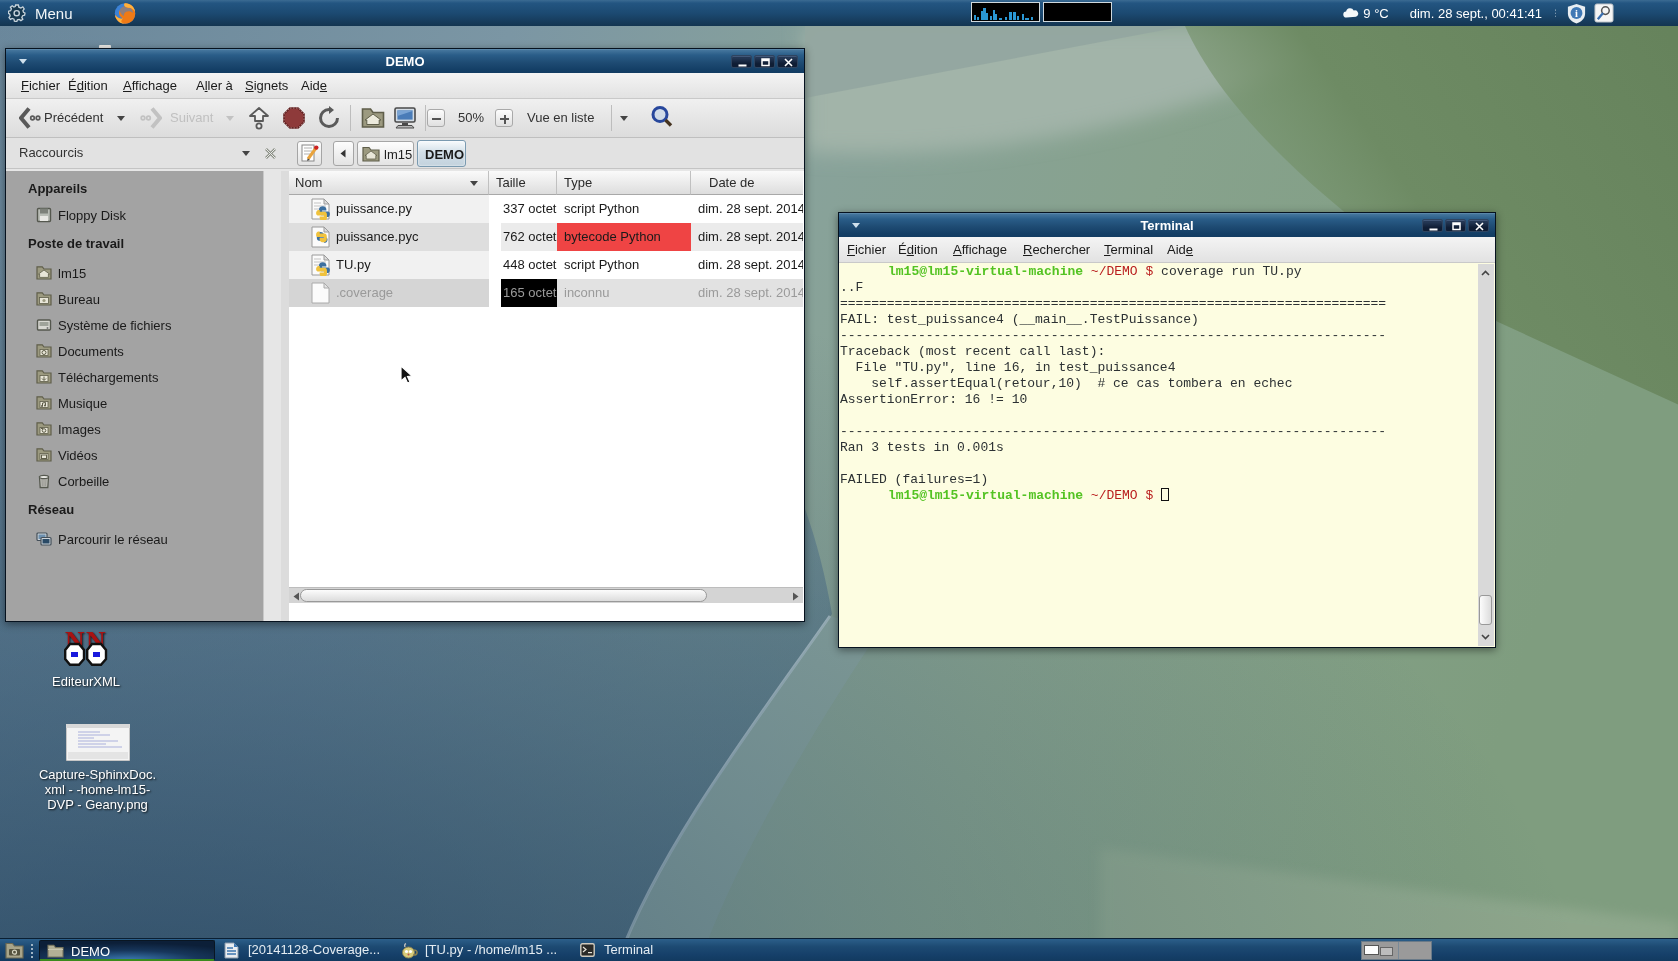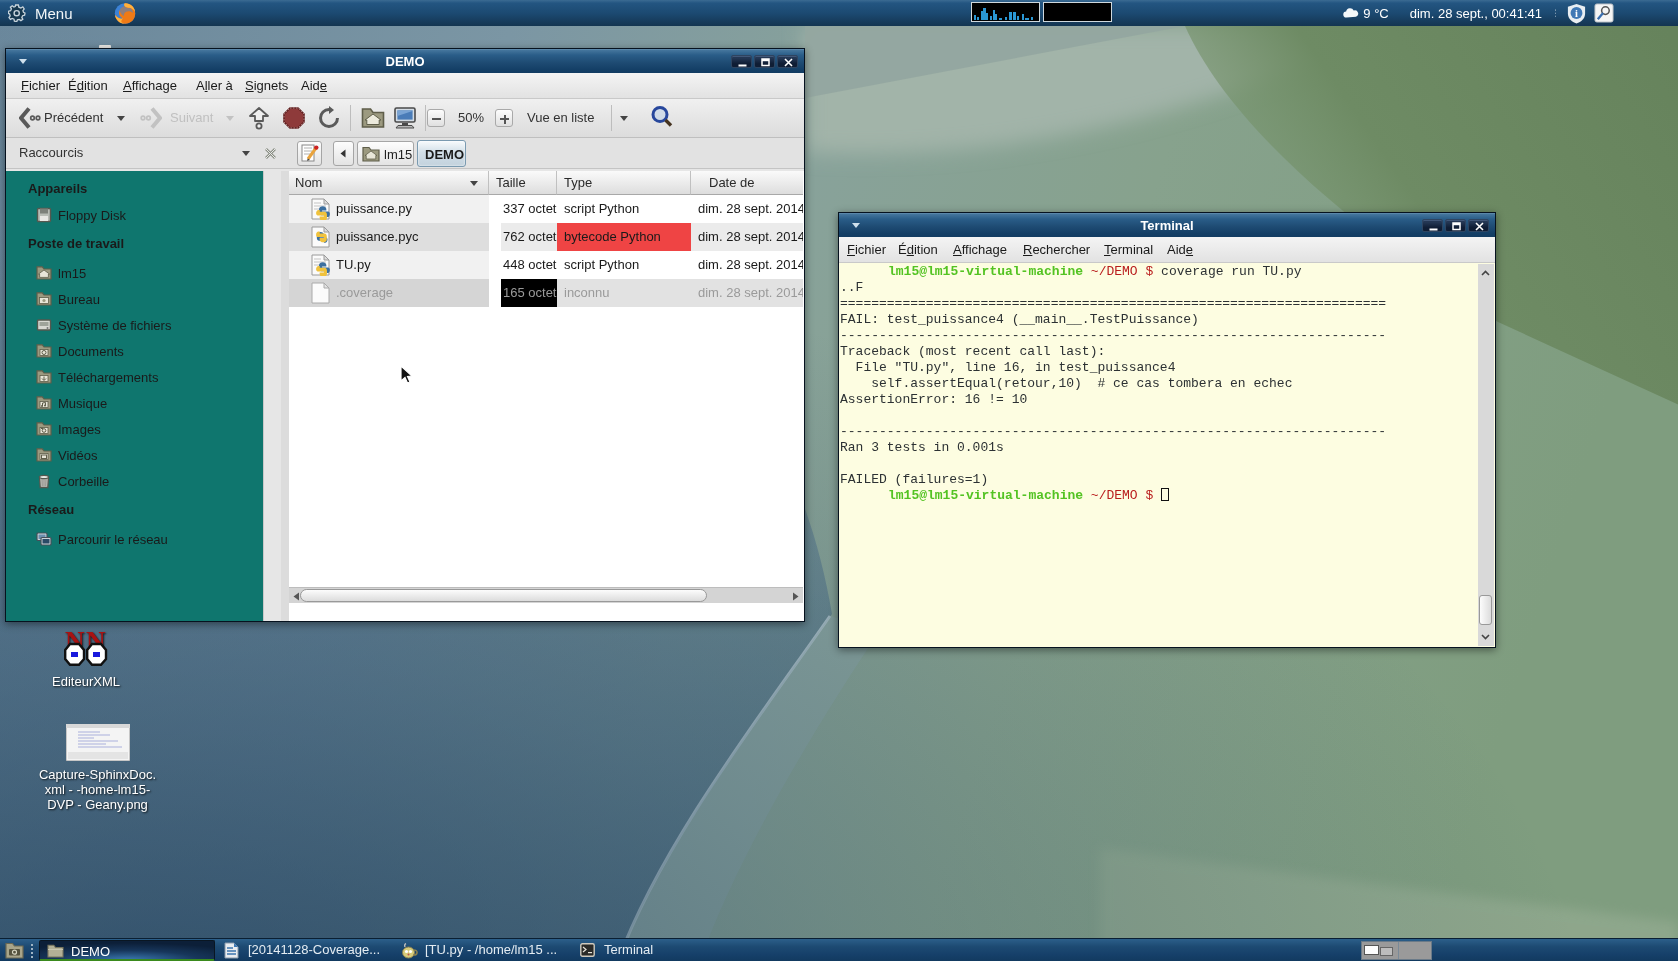--- a/index.html
+++ b/index.html
@@ -38,21 +38,21 @@
 #fm { left:5px; top:48px; width:800px; height:574px; background:#e6e6e6; }
 #fm .toolbar { height:39px; background:linear-gradient(#f0f0f0, #dcdcdc); border-bottom:1px solid #bfbfbf;
   position:relative; font-size:13px; color:#333; }
 #fm .toolbar svg, #fm .toolbar .tbtxt, #fm .toolbar .zbtn, #fm .toolbar .tsep { position:absolute; top:8px; }
 .tbtxt { top:11px !important; }
 .tsep { width:1px; height:26px; top:6px !important; background:#bdbdbd; }
 .zbtn { display:inline-block; width:18px; height:18px; top:10px !important; border:1px solid #a9a9a9; border-radius:3px;
   background:linear-gradient(#fdfdfd,#e0e0e0); }
 #fm .locrow { height:31px; background:#e2e2e2; border-bottom:1px solid #c4c4c4; position:relative; }
 #fm .body { position:absolute; left:0; top:122px; bottom:0; width:798px; }
-#sidebar { position:absolute; left:0; top:0; width:258px; bottom:0; background:#0f766e; border-right:1px solid #c8c8c8; }
+#sidebar { position:absolute; left:0; top:0; width:258px; bottom:0; background:#a3a3a3; border-right:1px solid #c8c8c8; }
 #splitter { position:absolute; left:275px; top:0; width:8px; bottom:0; background:#dcdcdc; }
 #filepane { position:absolute; left:283px; top:0; right:0; bottom:0; background:#ffffff; }
 
 
 #term { left:838px; top:212px; width:658px; height:436px; background:#fdfde1; }
 #term .content { position:absolute; left:1px; top:51px; right:17px; bottom:1px; background:#fdfde1;
   font-family:"Liberation Mono", monospace; font-size:13px; line-height:16px; white-space:pre; color:#2c3133; }
 #term .scroll { position:absolute; right:1px; top:51px; width:16px; bottom:1px; background:#d9d9d9; }
 
 

